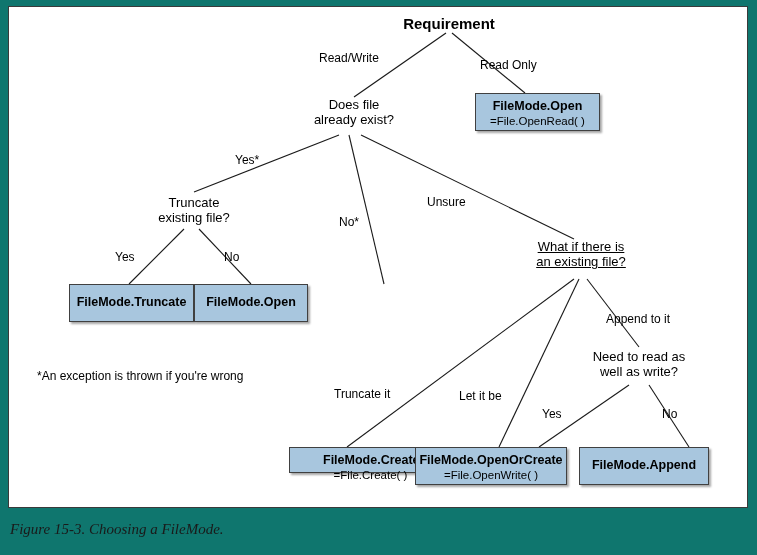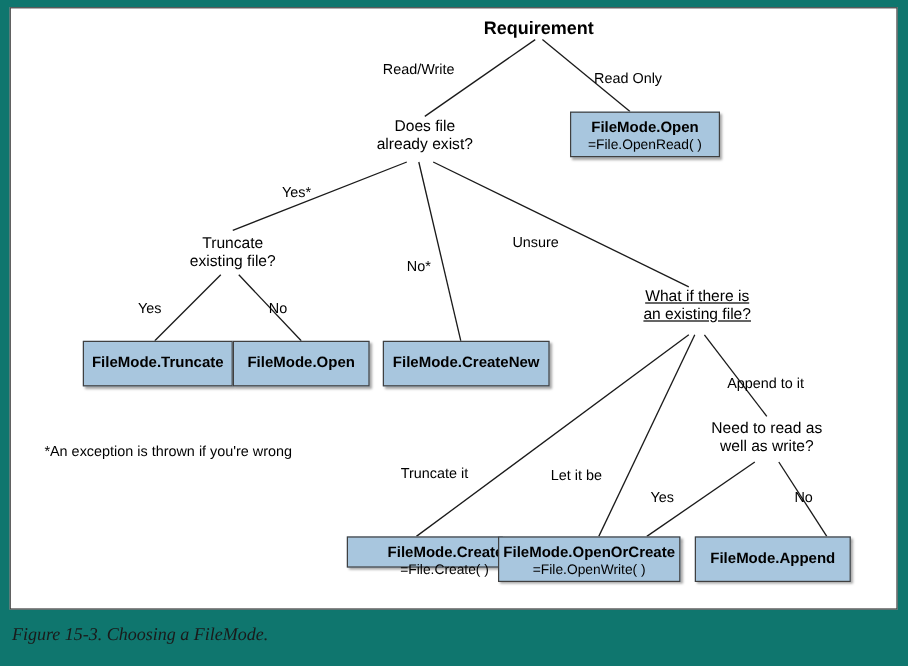--- a/index.html
+++ b/index.html
@@ -132,21 +132,21 @@
 
           <line x1="620" y1="378" x2="530" y2="440"></line>
 
           <line x1="640" y1="378" x2="680" y2="440"></line>
         </g>
       </svg>
 
       <div class="node root-title" style="left:370px; top:8px; width:140px;">Requirement</div>
 
       <div class="edge-label" style="left:310px; top:44px;">Read/Write</div>
-      <div class="edge-label" style="left:486px; top:51px;">Read Only</div>
+      <div class="edge-label" style="left:471px; top:51px;">Read Only</div>
 
       <div class="node question" style="left:285px; top:90px; width:120px;">
         <div>Does file</div>
         <div>already exist?</div>
       </div>
 
       <div class="box" style="left:466px; top:86px; width:125px; height:38px;">
         <div class="b-title">FileMode.Open</div>
         <div class="b-sub">=File.OpenRead( )</div>
       </div>
@@ -181,23 +181,20 @@
       <div class="edge-label" style="left:653px; top:400px;">No</div>
 
       <div class="box" style="left:60px; top:277px; width:125px; height:38px; padding-top:10px;">
         <div class="b-title">FileMode.Truncate</div>
       </div>
 
       <div class="box" style="left:185px; top:277px; width:114px; height:38px; padding-top:10px;">
         <div class="b-title">FileMode.Open</div>
       </div>
 
-      <div class="box" style="left:310px; top:277px; width:139px; height:38px; padding-top:10px;">
-        <div class="b-title">FileMode.CreateNew</div>
-      </div>
 
       <div class="box" style="left:280px; top:440px; width:130px; height:26px;padding-left:33px;">
         <div class="b-title">FileMode.Create</div>
         <div class="b-sub">=File.Create( )</div>
       </div>
 
       <div class="box" style="left:406px; top:440px; width:152px; height:38px;">
         <div class="b-title">FileMode.OpenOrCreate</div>
         <div class="b-sub">=File.OpenWrite( )</div>
       </div>

